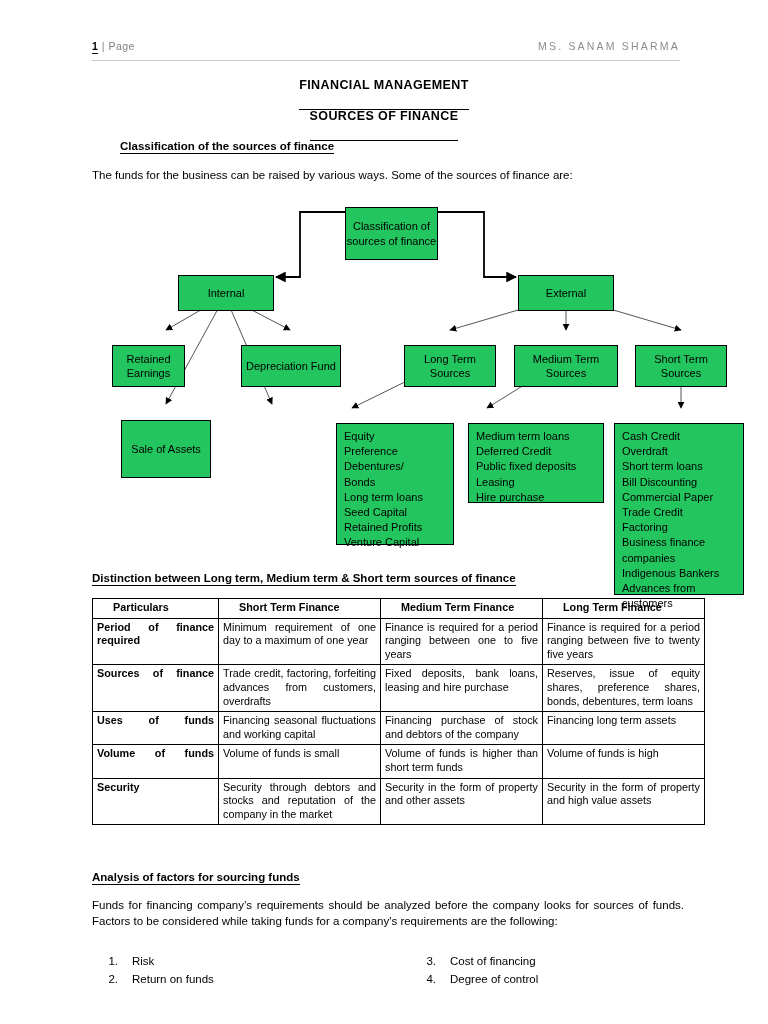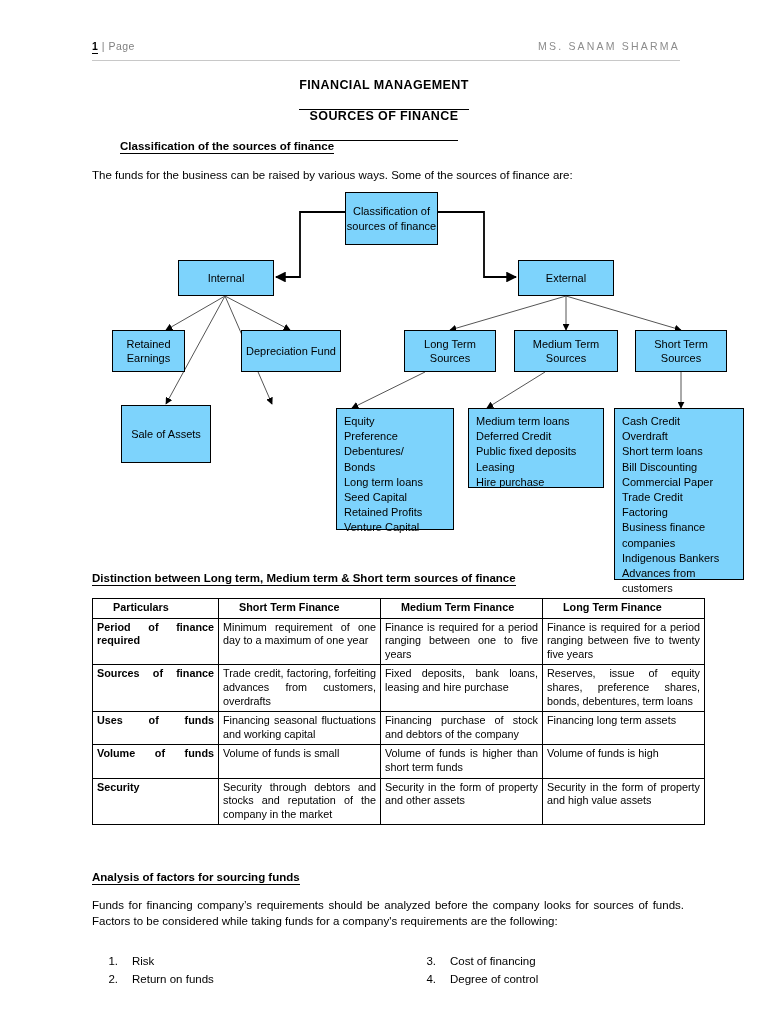--- a/index.html
+++ b/index.html
@@ -86,24 +86,25 @@
     position: absolute;
     left: 0;
     top: 190px;
     width: 768px;
     height: 395px;
   }
   #flow-svg { position: absolute; left: 0; top: 0; }
   .fbox {
     position: absolute;
     border: 1.3px solid #000;
-    background: #7dd3fc;
+    background: #22c55e;
     box-sizing: border-box;
     font-size: 11px;
     line-height: 14.5px;
+    margin-top: 15px;
   }
   .fbox.center {
     display: flex;
     align-items: center;
     justify-content: center;
     text-align: center;
   }
   .fbox.listbox {
     padding: 5px 0 4px 7px;
     text-align: left;

